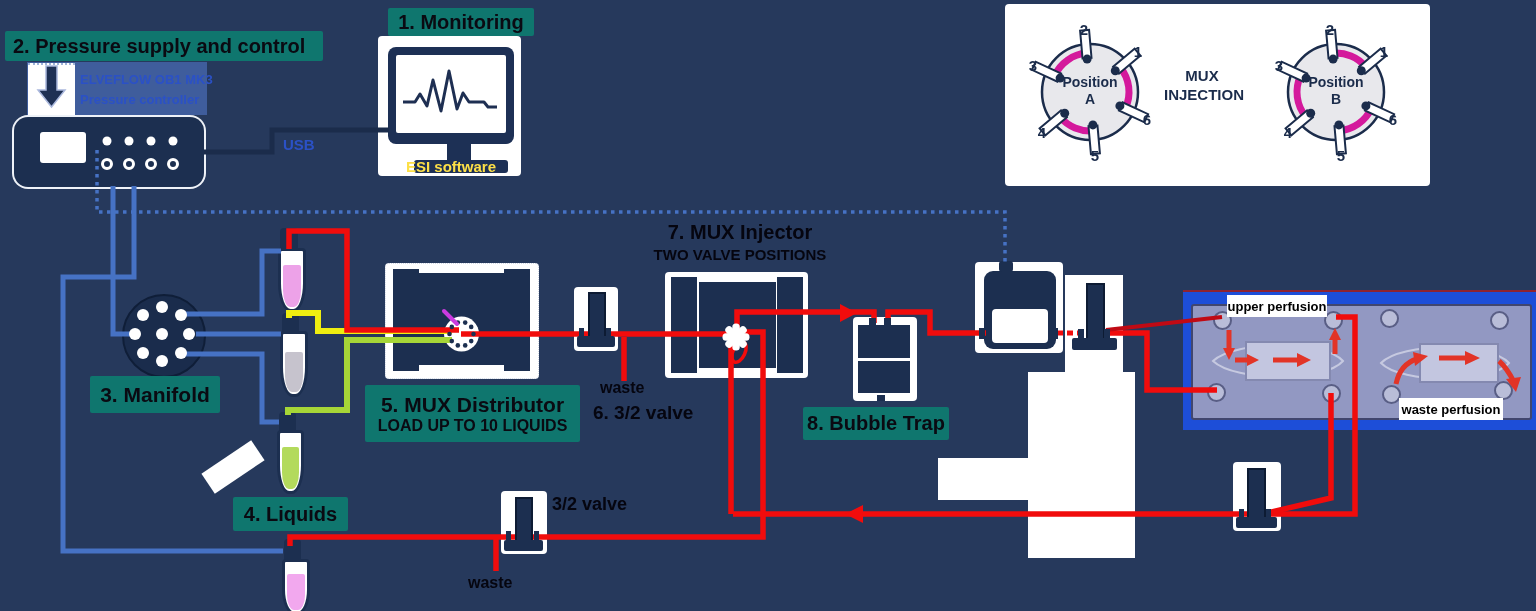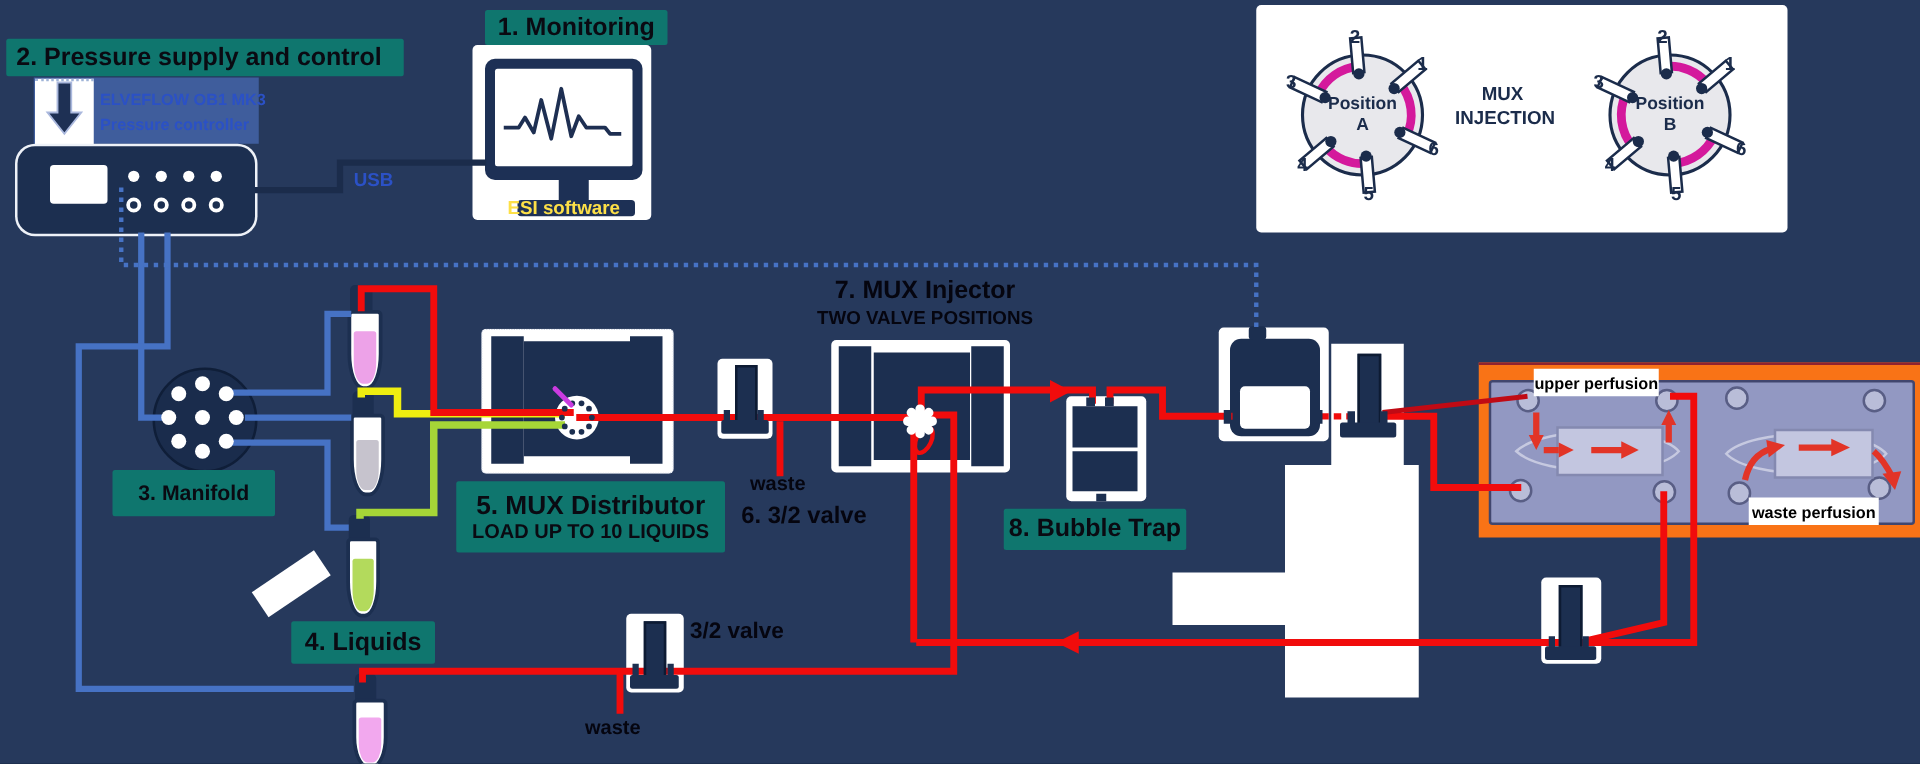--- a/index.html
+++ b/index.html
@@ -95,21 +95,21 @@
   <div class="abs z4 nub" style="left:1052px;top:328px;width:6px;height:11px;"></div>
 
   <div class="abs z2" style="left:1065px;top:275px;width:58px;height:100px;background:#fff;"></div>
   <div class="abs z2" style="left:1028px;top:372px;width:107px;height:186px;background:#fff;"></div>
   <div class="abs z2" style="left:938px;top:458px;width:91px;height:42px;background:#fff;"></div>
 
   <div class="abs z2 card" style="left:501px;top:491px;width:46px;height:63px;"></div>
 
   <div class="abs z2 card" style="left:1233px;top:462px;width:48px;height:69px;"></div>
 
-  <div class="abs z2" style="left:1183px;top:290px;width:353px;height:138px;background:#f97316;border-top:2px solid #8f2330;overflow:hidden;">
+  <div class="abs z2" style="left:1183px;top:290px;width:353px;height:138px;background:#1d4ed8;border-top:2px solid #8f2330;overflow:hidden;">
     <div class="abs" style="left:8px;top:12px;width:337px;height:112px;background:#9298c2;border:2px solid #41466e;border-radius:3px;"></div>
     <svg width="353" height="138" style="position:absolute;left:0;top:0;z-index:2;">
       <path d="M30,69 C52,48 142,48 160,69 C142,90 52,90 30,69 Z" stroke="#c6c9e0" stroke-width="2" fill="none"></path>
       <path d="M198,71 C218,50 308,50 326,71 C308,92 218,92 198,71 Z" stroke="#c6c9e0" stroke-width="2" fill="none"></path>
       <rect x="63" y="50" width="84" height="38" fill="#c3c6e0" stroke="#8489b0" stroke-width="2"></rect>
       <rect x="237" y="52" width="78" height="38" fill="#c3c6e0" stroke="#8489b0" stroke-width="2"></rect>
       <g stroke="#e23427" stroke-width="5" fill="none">
         <path d="M46,38 L46,58"></path>
           <path d="M52,68 L64,68"></path>
           <path d="M90,68 L116,68"></path>
@@ -302,21 +302,21 @@
 
   <div class="abs z5 lbl" style="left:388px;top:8px;width:146px;height:28px;font-size:20px;">1. Monitoring</div>
 
   <div class="abs z5 btxt" style="left:80px;top:72px;font-size:13px;">ELVEFLOW OB1 MK3</div>
   <div class="abs z5 btxt" style="left:80px;top:92px;font-size:13px;">Pressure controller</div>
 
   <div class="abs z5 btxt" style="left:283px;top:136px;font-size:15px;">USB</div>
 
   <div class="abs z5 btxt" style="left:396px;top:110px;width:110px;text-align:center;font-size:15px;color:#fde047;margin-top:48px;">ESI software</div>
 
-  <div class="abs z5 lbl" style="left:90px;top:376px;width:130px;height:37px;font-size:17px;">3. Manifold</div>
+  <div class="abs z5 lbl" style="left:90px;top:376px;width:130px;height:37px;font-size:21px;">3. Manifold</div>
 
   <div class="abs z5 lbl" style="left:233px;top:497px;width:115px;height:34px;font-size:20px;">4. Liquids</div>
 
   <div class="abs z5 lbl" style="left:365px;top:385px;width:215px;height:57px;flex-direction:column;">
     <span style="font-size:21px;">5. MUX Distributor</span>
     <span style="font-size:16px;">LOAD UP TO 10 LIQUIDS</span>
   </div>
 
   <div class="abs z5 dtxt" style="left:600px;top:379px;font-size:16px;">waste</div>
   <div class="abs z5 dtxt" style="left:593px;top:402px;font-size:19px;">6. 3/2 valve</div>

